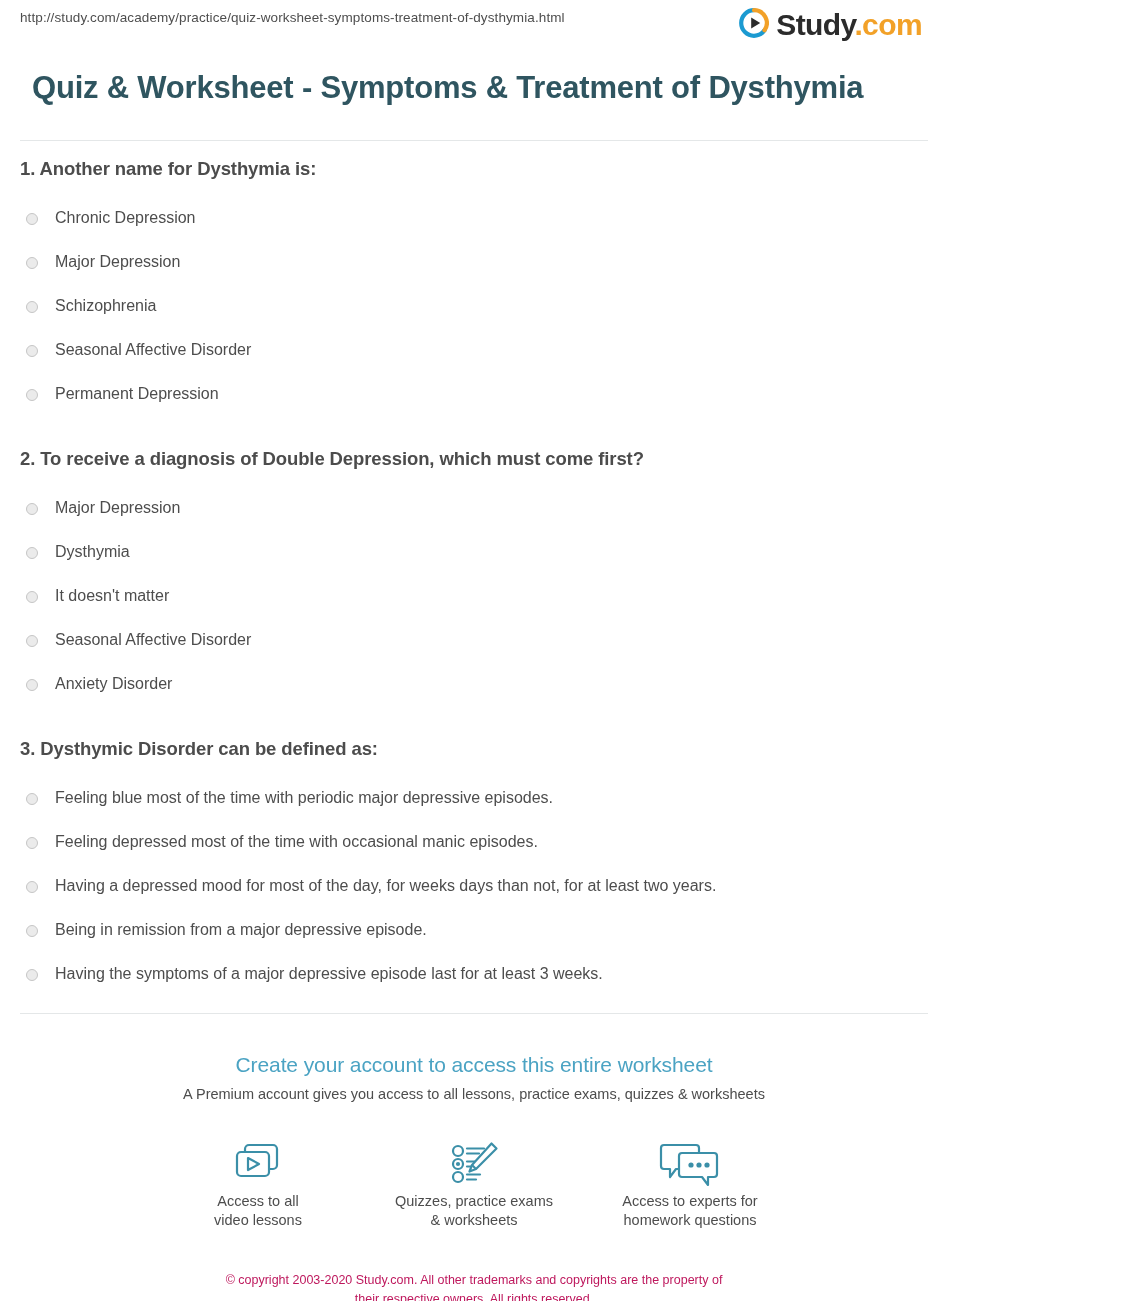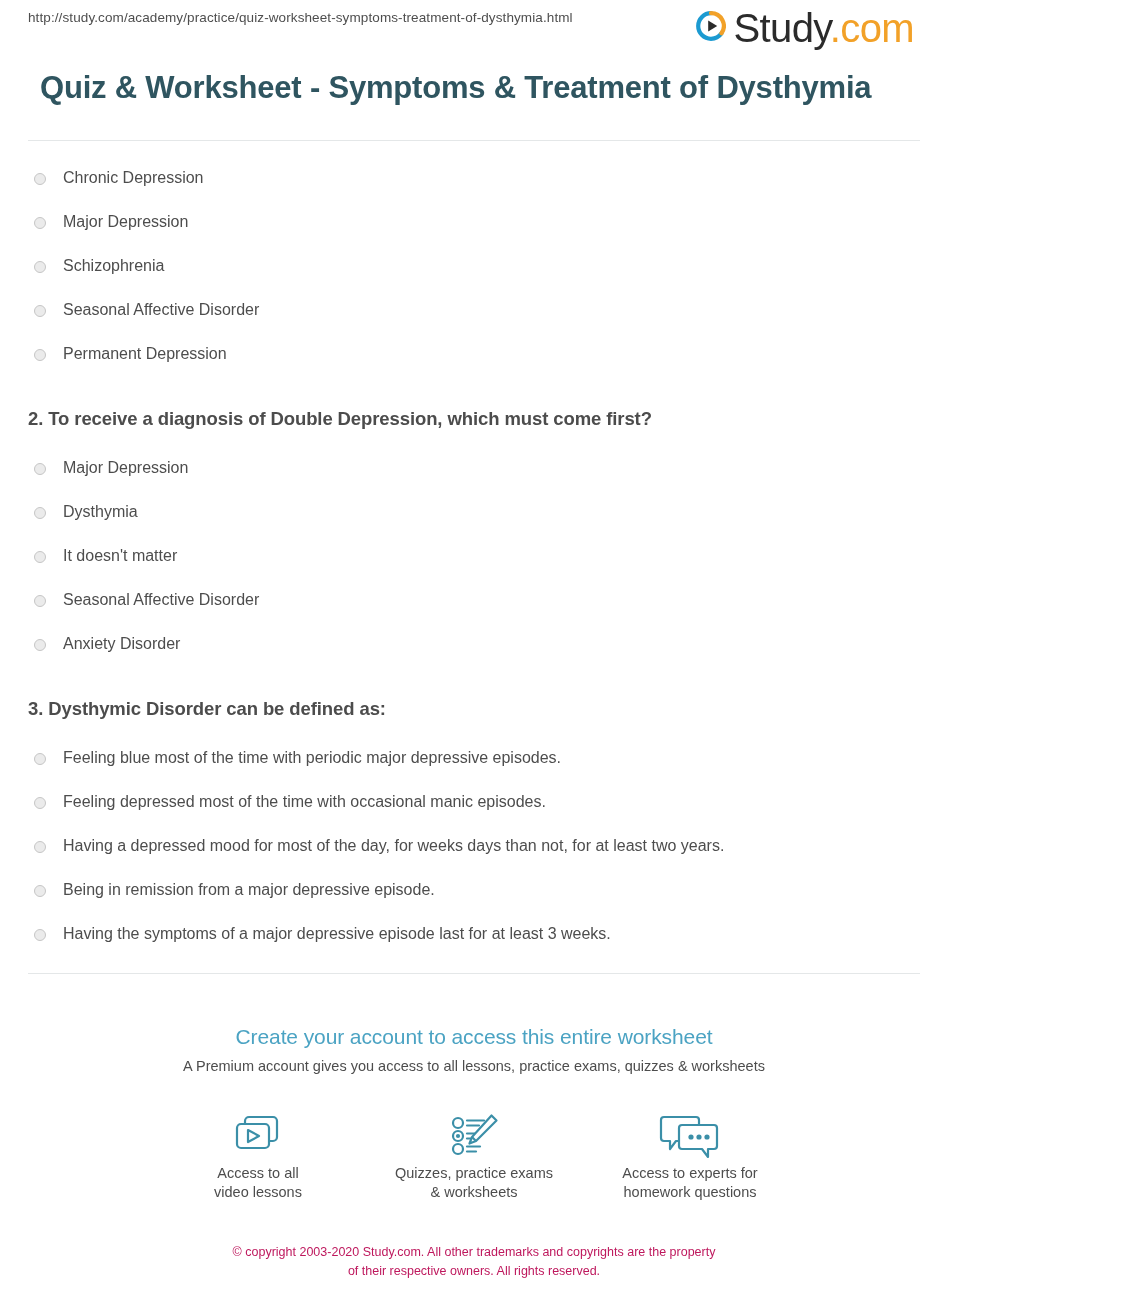--- a/index.html
+++ b/index.html
@@ -13,21 +13,21 @@
     height: 1301px;
     font-family: "Liberation Sans", sans-serif;
     color: #4a4a4a;
     overflow: hidden;
   }
 
   .page {
     position: relative;
     width: 948px;
     height: 1301px;
-    padding: 0 28px;
+    padding: 0 20px;
   }
 
   
   .topbar {
     position: relative;
     height: 58px;
   }
   .url {
     position: absolute;
     left: 0;
@@ -40,22 +40,22 @@
   .logo {
     position: absolute;
     right: 6px;
     top: 8px;
     display: flex;
     align-items: center;
     gap: 7px;
   }
   .logo-mark { display: block; }
   .logo-text {
-    font-size: 40px;
-    font-weight: normal;
+    font-size: 30px;
+    font-weight: bold;
     color: #2b2b2b;
     letter-spacing: -0.6px;
     line-height: 1;
   }
   .logo-text .dot { color: #f2a128; }
 
   
   .page-title {
     margin: 12px;
     padding: 0 0 22px 0;
@@ -104,21 +104,21 @@
     color: #4d4d4d;
     line-height: 1.3;
     text-align: center;
   }
 
   
   .promo { padding-top: 22px; text-align: center; }
   .promo-title {
     font-size: 21px;
     color: #4ba3c3;
-    margin: 29px 0 0 0;
+    margin: 17px 0 0 0;
     font-weight: normal;
     letter-spacing: -0.1px;
     cursor: pointer;
   }
   .promo-sub {
     font-size: 14.5px;
     color: #4d4d4d;
     margin: 9px 0 0 0;
   }
   .features {
@@ -170,20 +170,21 @@
       <span class="logo-text"><span>Study</span><span class="dot">.com</span></span>
     </div>
   </div>
 
   <h1 class="page-title">Quiz &amp; Worksheet - Symptoms &amp; Treatment of Dysthymia</h1>
   <div class="rule"></div>
 
   <div class="questions">
 
     <div class="question">
+      <p class="q-text">1. Another name for Dysthymia is:</p>
       <ul class="options">
         <li class="option">
           <span class="radio"></span>
           <span class="option-label">Chronic Depression</span>
         </li>
         <li class="option">
           <span class="radio"></span>
           <span class="option-label">Major Depression</span>
         </li>
         <li class="option">

